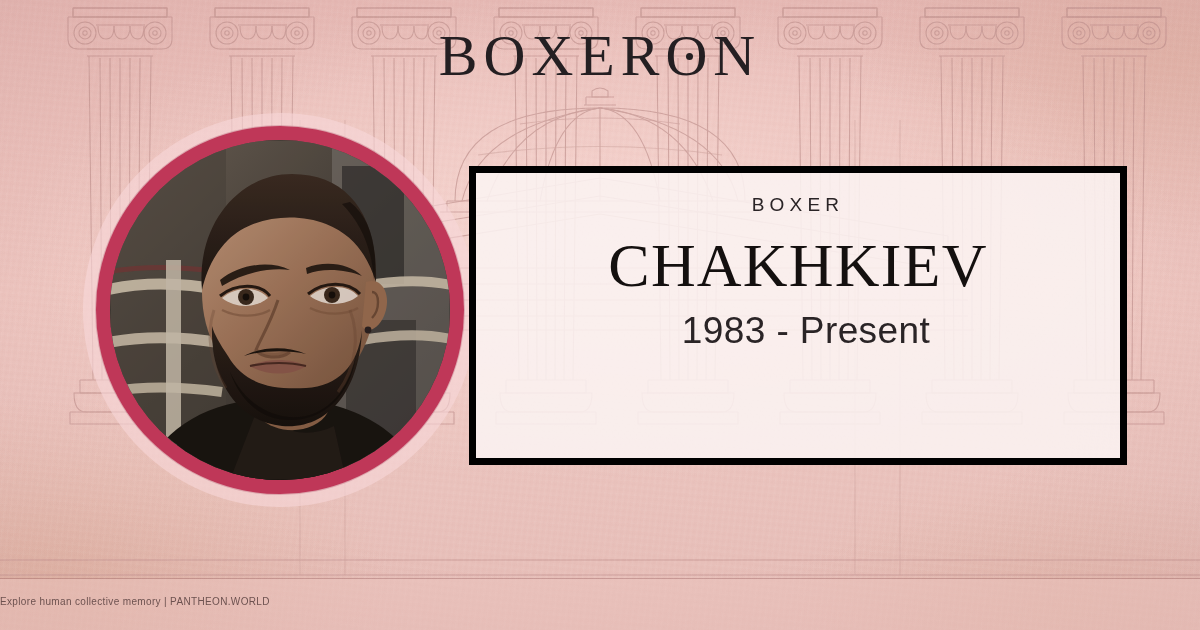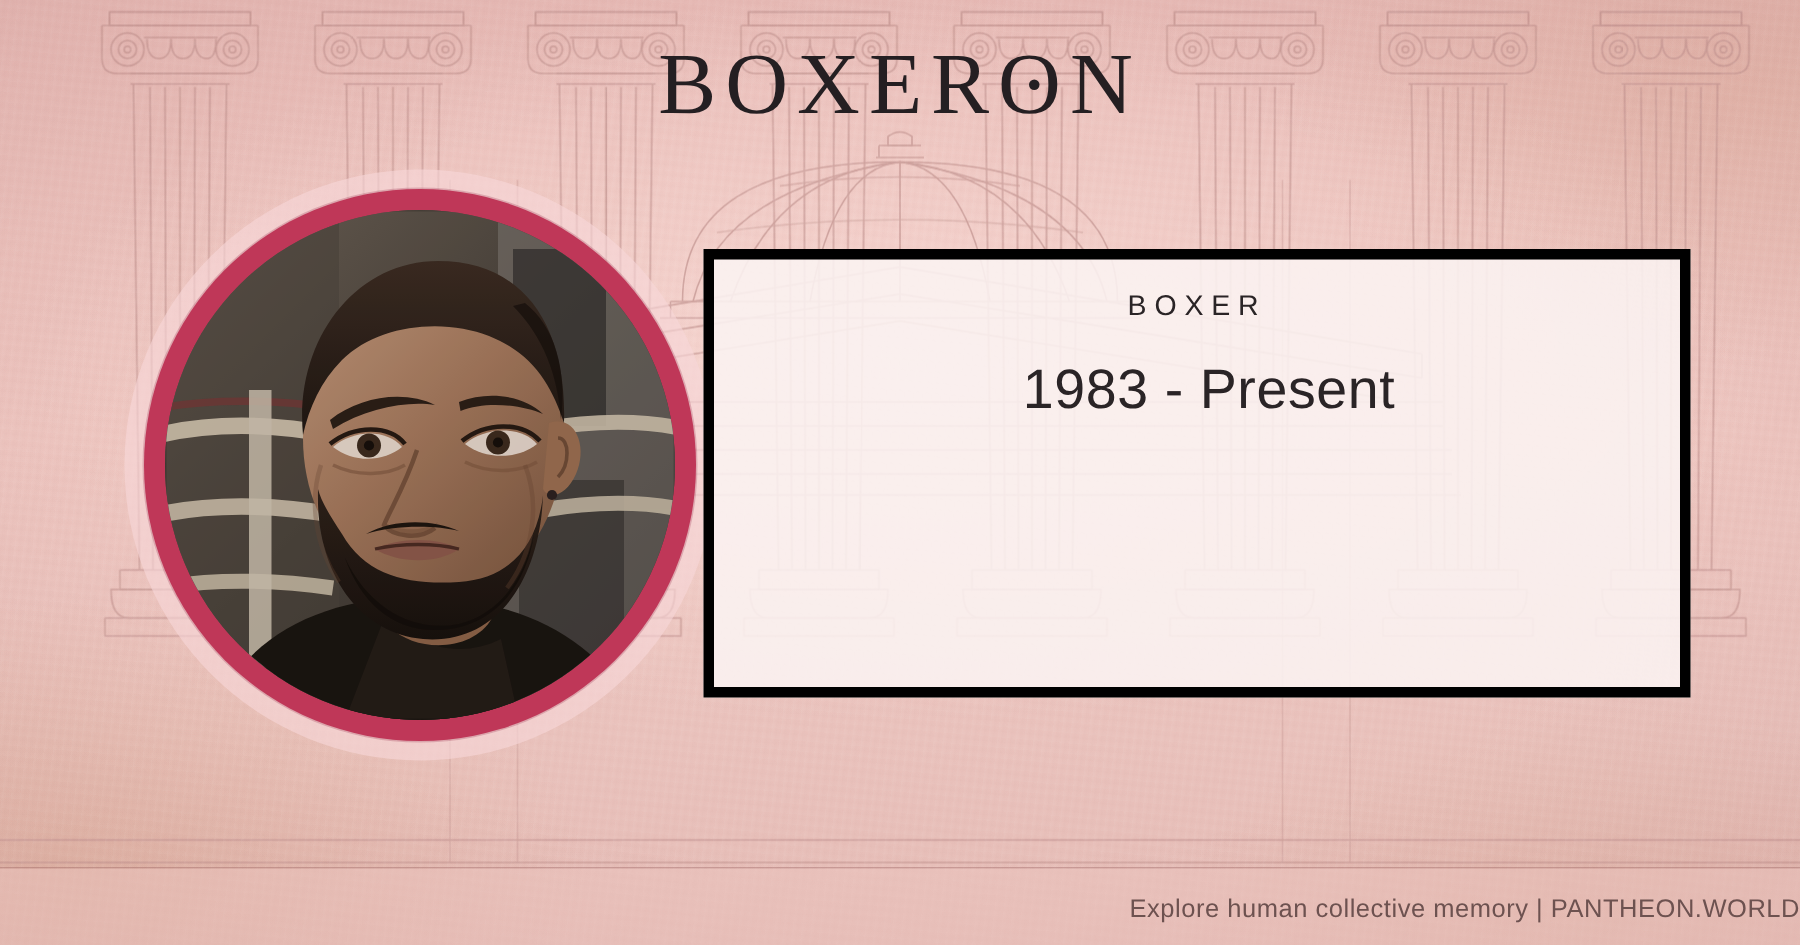--- a/index.html
+++ b/index.html
@@ -36,23 +36,23 @@
   .footer-rule{
     position:absolute;left:0;top:578px;width:1200px;height:1px;
     background:rgba(150,92,92,.38);
   }
   .footer-band{
     position:absolute;left:0;top:579px;width:1200px;height:51px;
     background:rgba(236,196,190,.50);
   }
   .footer-text{
     position:absolute;left:0;top:596px;width:1200px;
-    text-align:right;
+    text-align:left;
     font-family:"Liberation Sans",sans-serif;
-    font-size:17px;letter-spacing:.35px;color:#6d5250;
+    font-size:10px;letter-spacing:.35px;color:#6d5250;
     white-space:nowrap;
   }
 
   
   .wordmark{
     position:absolute;left:0;top:27px;width:1200px;
     text-align:center;
     font-family:"Liberation Serif","DejaVu Serif",serif;
     font-size:58px;line-height:58px;
     letter-spacing:6px;
@@ -345,20 +345,21 @@
 
       <rect x="0" y="0" width="340" height="340" fill="#2a1d18" opacity="0.10"></rect>
       <rect x="0" y="0" width="340" height="340" fill="none" stroke="rgba(0,0,0,0.18)" stroke-width="2"></rect>
     </svg>
   </div>
 
   <div class="info-card">
     <div class="card-inner">
       <div class="occupation">BOXER</div>
       <div class="person-name">
+        <div>CHAKHKIEV</div>
       </div>
       <div class="life-dates">1983 - Present</div>
     </div>
   </div>
 
   <div class="footer-rule"></div>
   <div class="footer-band"></div>
   <div class="footer-text">Explore human collective memory | PANTHEON.WORLD</div>
 
 </div>

